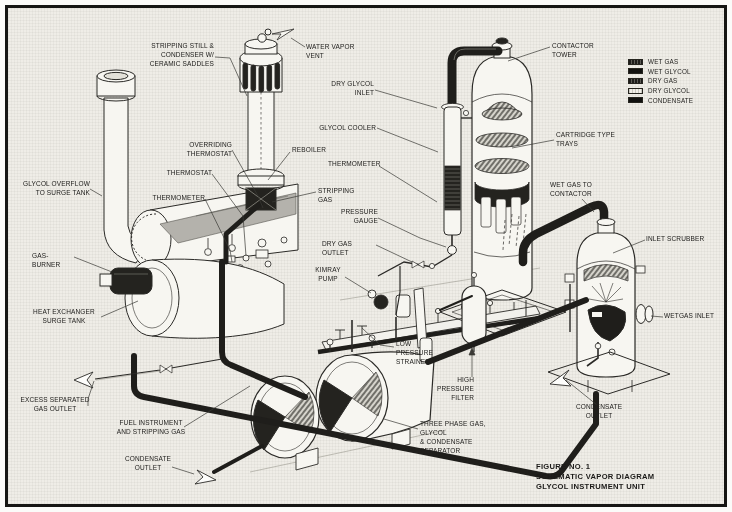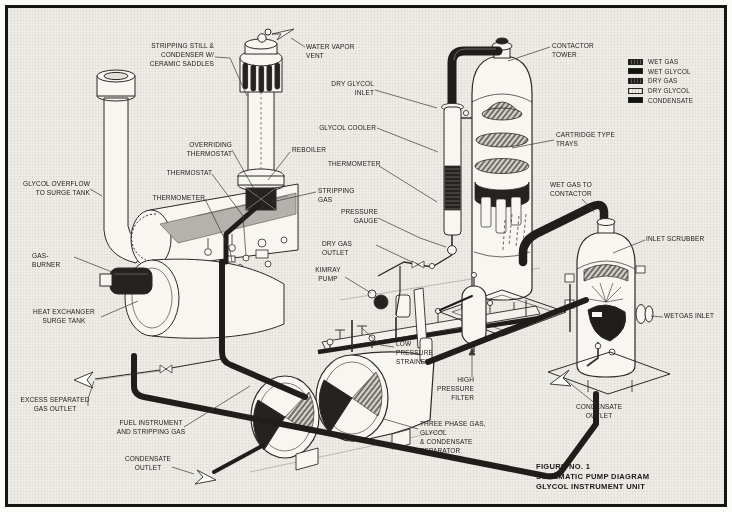--- a/index.html
+++ b/index.html
@@ -365,16 +365,16 @@
       <span>DRY GLYCOL</span>
     </div>
     <div class="lg-row">
       <div class="sw sw-solid"></div>
       <span>CONDENSATE</span>
     </div>
   </div>
 
   <div class="caption">
     <div>FIGURE NO. 1</div>
-    <div>SCHEMATIC PUMP DIAGRAM</div>
+    <div>SCHEMATIC VAPOR DIAGRAM</div>
     <div>GLYCOL INSTRUMENT UNIT</div>
   </div>
 </div>
 
 </body></html>

